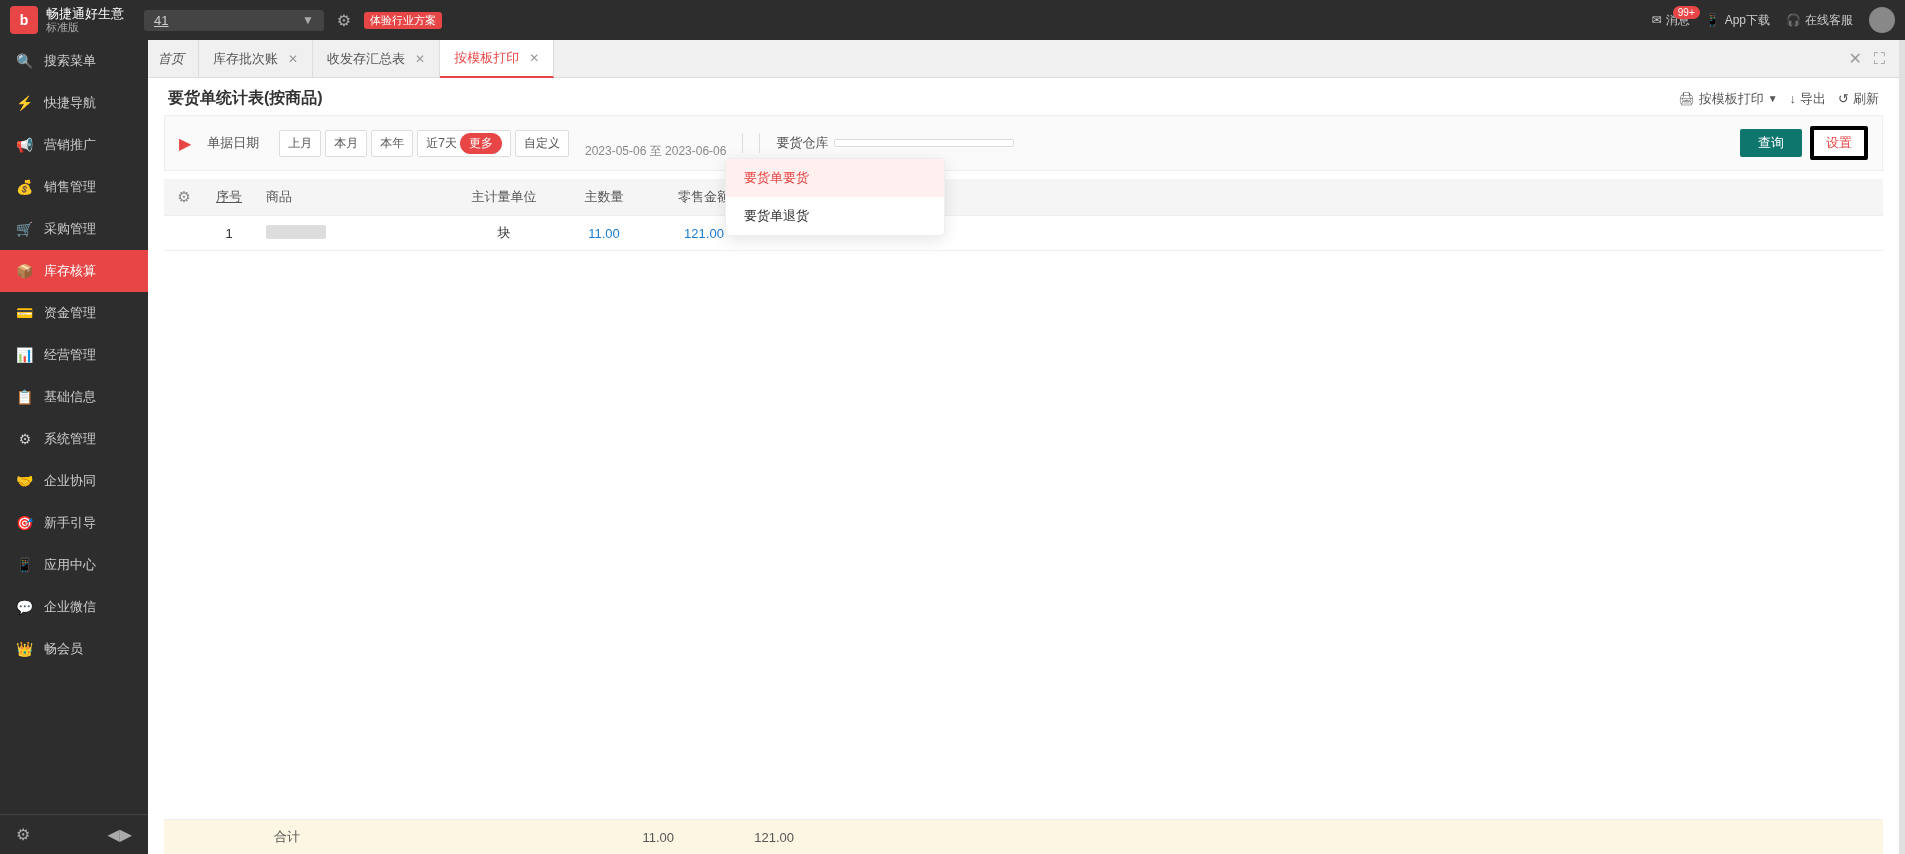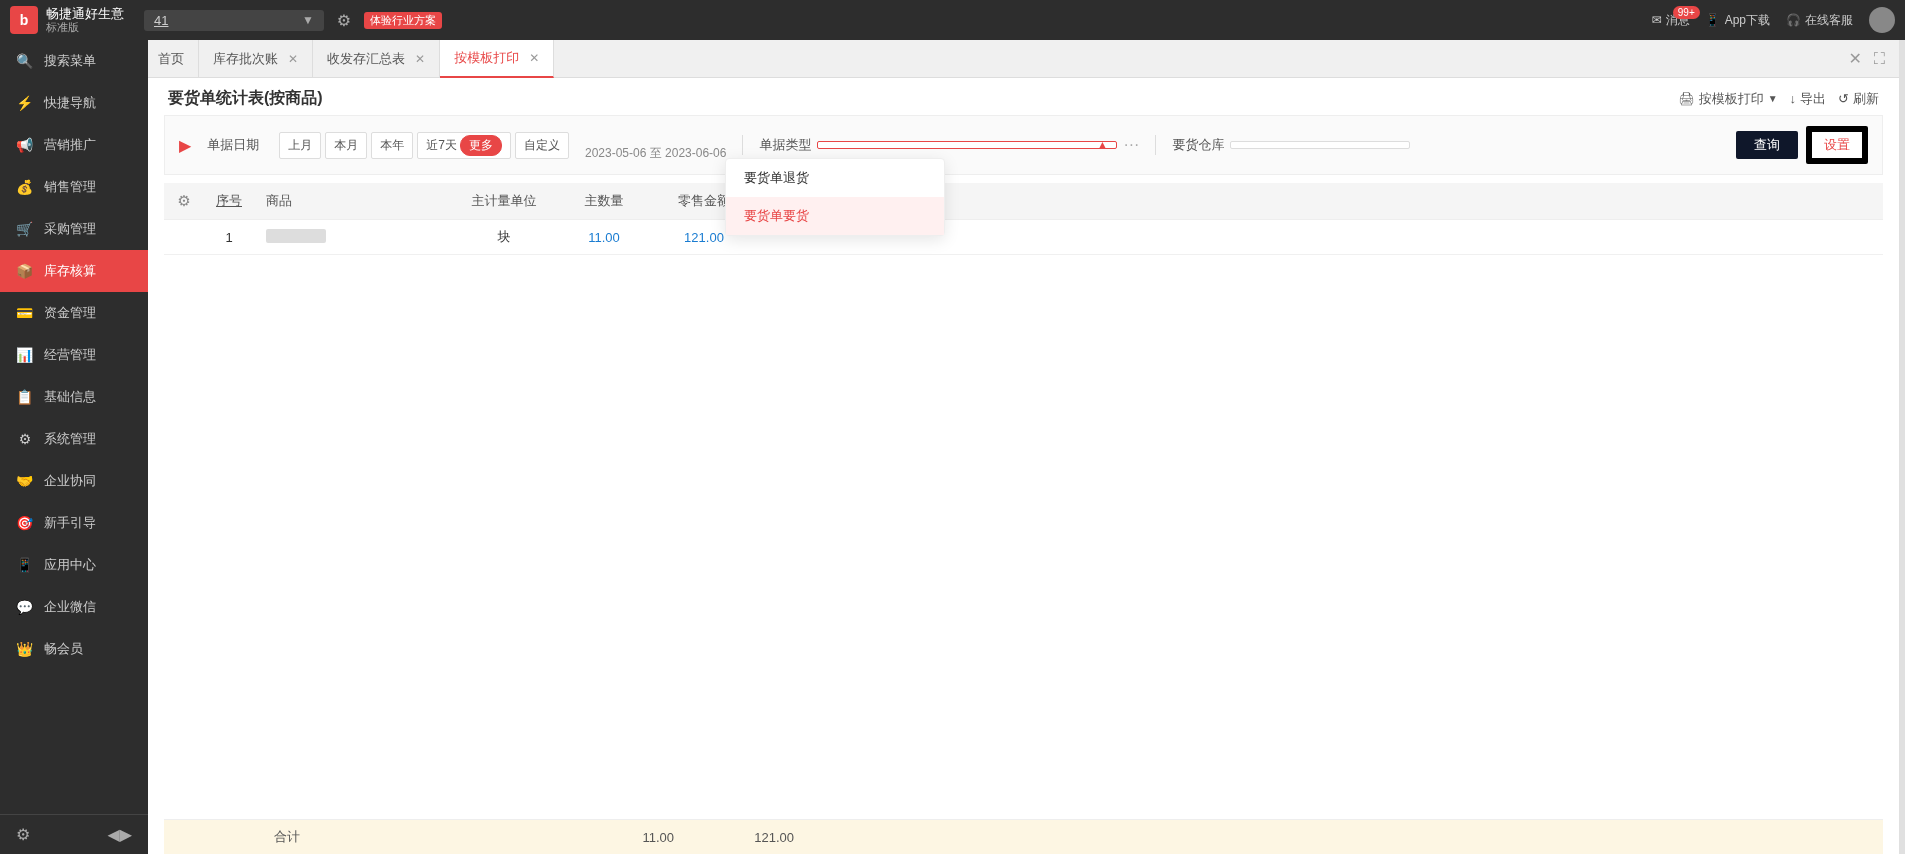--- a/index.html
+++ b/index.html
@@ -78,21 +78,21 @@
       display: flex;
       align-items: center;
       gap: 6px;
       padding: 0 14px;
       height: 38px;
       font-size: 13px;
       color: #555;
       cursor: pointer;
       border-right: 1px solid #ddd;
     }
-    .tab-item:first-child { padding-left: 0; }
+    .tab-item:first-child { padding-left: 0; font-style: italic; }
     .tab-item.active { background: #fff; color: #e84646; border-bottom: 2px solid #e84646; }
     .tab-close { color: #999; font-size: 12px; margin-left: 4px; cursor: pointer; }
     .tab-bar-actions { margin-left: auto; display: flex; align-items: center; gap: 4px; }
     .tab-action-btn { color: #999; font-size: 16px; cursor: pointer; padding: 4px; }
 
     
     .page-content { flex: 1; display: flex; flex-direction: column; overflow: hidden; background: #fff; }
 
     
     .page-header {
@@ -153,22 +153,22 @@
       border: 1px solid #ddd;
       border-radius: 2px;
       padding: 3px 26px 3px 8px;
       font-size: 13px;
       color: #333;
       background: #fff;
       min-width: 180px;
       cursor: pointer;
       position: relative;
     }
-    .query-btn { background: #0f172a; color: #fff; border: none; border-radius: 2px; padding: 5px 18px; font-size: 13px; cursor: pointer; }
-    .settings-link { color: #e84646; font-size: 13px; cursor: pointer; border: 6px solid #000000; border-radius: 2px; padding: 4px 12px; background: #fff; }
+    .query-btn { background: #0f766e; color: #fff; border: none; border-radius: 2px; padding: 5px 18px; font-size: 13px; cursor: pointer; }
+    .settings-link { color: #e84646; font-size: 13px; cursor: pointer; border: 4px solid #000000; border-radius: 2px; padding: 4px 12px; background: #fff; }
 
     
     .dropdown-menu {
       position: absolute;
       top: 42px;
       left: 560px;
       background: #fff;
       border: 1px solid #eee;
       border-radius: 4px;
       box-shadow: 0 4px 16px rgba(0,0,0,0.1);
@@ -394,44 +394,36 @@
             </button>
             <button class="filter-btn">自定义</button>
           </div>
         </div>
         <div style="display:flex;flex-direction:column;gap:2px;">
           <span class="filter-date-range">2023-05-06 至 2023-06-06</span>
         </div>
 
         <div class="filter-separator"></div>
 
-        <div class="filter-select-wrapper">
-          <span class="filter-label">单据类型</span>
-          <div class="filter-select-box" style="position:relative;">
-            <span></span>
-            <span class="filter-select-arrow">▲</span>
-          </div>
-          <span class="filter-more-btn">···</span>
-        </div>
 
         <div class="filter-separator"></div>
 
         <div class="filter-select-wrapper">
           <span class="filter-warehouse-label">要货仓库</span>
           <div class="filter-warehouse-box"></div>
         </div>
 
         <div style="margin-left:auto;display:flex;gap:8px;align-items:center;">
           <button class="query-btn">查询</button>
           <button class="settings-link">设置</button>
         </div>
 
         <div class="dropdown-menu">
+          <div class="dropdown-item selected">要货单要货</div>
           <div class="dropdown-item">要货单退货</div>
-          <div class="dropdown-item selected">要货单要货</div>
         </div>
       </div>
 
       <div class="table-container">
         <table>
           <thead>
             <tr>
               <th class="center" style="width:40px;">
                 <span class="settings-gear">⚙</span>
               </th>

